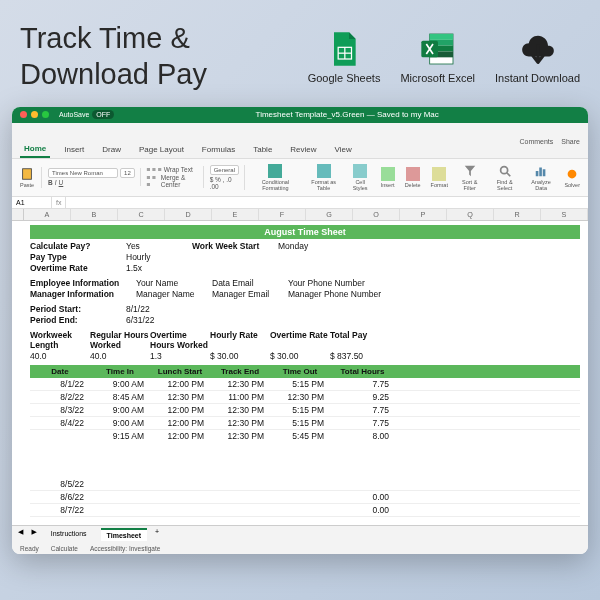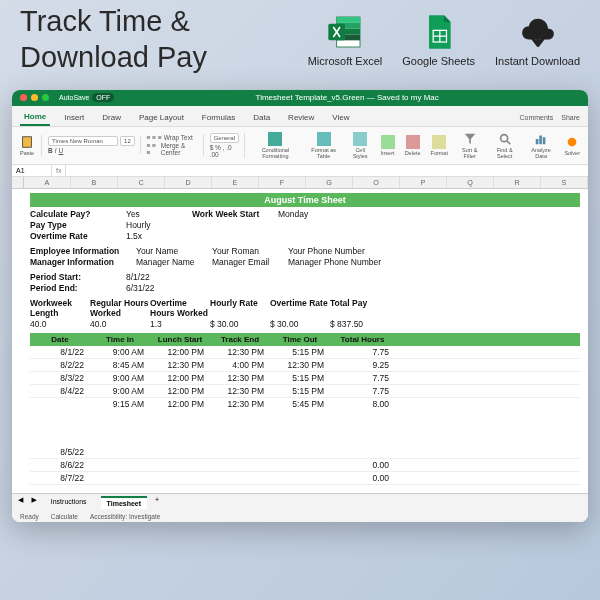--- a/index.html
+++ b/index.html
@@ -1,34 +1,34 @@
 <!DOCTYPE html>
 <html><head>
 <meta charset="utf-8">
 <style>
   * { box-sizing: border-box; margin: 0; padding: 0; }
   body { font-family: -apple-system, BlinkMacSystemFont, sans-serif; background: linear-gradient(135deg, #d4dce8, #b8c8dc); width: 600px; height: 600px; overflow: hidden; }
-  .hero { padding: 3px 20px 8px; display: flex; justify-content: space-between; align-items: center; }
+  .hero { padding: 20px 20px 8px; display: flex; justify-content: space-between; align-items: center; }
   .hero-title { font-size: 29px; font-weight: 400; color: #2a2a2a; line-height: 1.25; }
   .hero-icons { display: flex; gap: 20px; align-items: flex-end; }
   .hero-icon { display: flex; flex-direction: column; align-items: center; gap: 3px; }
   .hero-icon svg { width: 40px; height: 40px; }
   .hero-icon-label { font-size: 11px; color: #222; font-weight: 500; text-align: center; }
   .app-window { margin: 6px 12px; background: #fff; border-radius: 8px; box-shadow: 0 8px 30px rgba(0,0,0,0.25); overflow: hidden; font-size: 7.5px; }
   .titlebar { background: #127f45; display: flex; align-items: center; padding: 3px 8px; height: 16px; }
   .traffic { display: flex; gap: 4px; }
   .traffic span { width: 7px; height: 7px; border-radius: 50%; }
   .tr-red { background: #ff5f57; }
   .tr-yellow { background: #febc2e; }
   .tr-green { background: #28c840; }
   .autosave { margin-left: 10px; display: flex; align-items: center; gap: 3px; color: #fff; font-size: 7px; }
   .autosave-pill { background: rgba(0,0,0,0.3); padding: 1px 4px; border-radius: 6px; }
   .titlebar-center { flex: 1; text-align: center; color: #fff; font-size: 8px; }
   .ribbon-tabs { background: #f3f3f3; display: flex; gap: 10px; padding: 3px 8px 0; border-bottom: 1px solid #ddd; font-size: 8px; align-items: center; }
-  .ribbon-tab { padding: 3px 4px; cursor: pointer; color: #444; }
+  .ribbon-tab { padding: 3px 4px; cursor: pointer; color: #444; margin-top: 15px; }
   .ribbon-tab.active { border-bottom: 2px solid #127f45; color: #127f45; font-weight: 600; }
   .ribbon-right { margin-left: auto; display: flex; gap: 8px; font-size: 7px; color: #555; }
   .ribbon { background: #f9f9f9; display: flex; padding: 3px 6px; gap: 6px; border-bottom: 1px solid #ddd; font-size: 6.5px; color: #555; align-items: center; height: 38px; }
   .rib-group { display: flex; flex-direction: column; gap: 1px; border-right: 1px solid #ddd; padding-right: 5px; }
   .rib-row { display: flex; gap: 2px; align-items: center; }
   .rib-btn { background: #fff; border: 1px solid #ccc; padding: 1px 3px; border-radius: 2px; font-size: 6px; }
   .rib-big { display: flex; flex-direction: column; align-items: center; gap: 1px; font-size: 5.5px; text-align: center; padding: 0 2px; }
   .rib-big svg { width: 14px; height: 14px; }
   .formula-bar { display: flex; border-bottom: 1px solid #ddd; font-size: 7px; }
   .name-box { width: 40px; border-right: 1px solid #ddd; padding: 2px 4px; }
@@ -59,42 +59,42 @@
 <body>
 
 <div class="hero">
   <div class="hero-title">
     <div>Track Time &amp;</div>
     <div>Download Pay</div>
   </div>
   <div class="hero-icons">
     <div class="hero-icon">
       <svg viewBox="0 0 48 48">
+          <path d="M12 4 L30 4 L38 12 L38 44 L12 44 Z" fill="#0f9d58"></path>
+          <path d="M30 4 L38 12 L30 12 Z" fill="#087c45"></path>
+          <rect x="17" y="22" width="16" height="14" fill="none" stroke="#fff" stroke-width="1.5"></rect>
+          <line x1="17" y1="29" x2="33" y2="29" stroke="#fff" stroke-width="1.5"></line>
+          <line x1="25" y1="22" x2="25" y2="36" stroke="#fff" stroke-width="1.5"></line>
+        </svg>
+      <div class="hero-icon-label">Google Sheets</div>
+    </div>
+    <div class="hero-icon">
+      <svg viewBox="0 0 48 48">
           <rect x="14" y="6" width="28" height="36" fill="#fff" stroke="#1a7243" stroke-width="1"></rect>
           <rect x="14" y="6" width="28" height="7" fill="#33c481"></rect>
           <rect x="14" y="13" width="28" height="7" fill="#21a366"></rect>
           <rect x="14" y="20" width="28" height="7" fill="#107c41"></rect>
           <rect x="14" y="27" width="28" height="7" fill="#185c37"></rect>
           <rect x="4" y="14" width="20" height="20" rx="2" fill="#107c41"></rect>
           <path d="M10 18 L14 24 L10 30 M18 18 L14 24 L18 30" stroke="#fff" stroke-width="2" fill="none"></path>
         </svg>
       <div class="hero-icon-label">Microsoft Excel</div>
     </div>
     <div class="hero-icon">
       <svg viewBox="0 0 48 48">
-          <path d="M12 4 L30 4 L38 12 L38 44 L12 44 Z" fill="#0f9d58"></path>
-          <path d="M30 4 L38 12 L30 12 Z" fill="#087c45"></path>
-          <rect x="17" y="22" width="16" height="14" fill="none" stroke="#fff" stroke-width="1.5"></rect>
-          <line x1="17" y1="29" x2="33" y2="29" stroke="#fff" stroke-width="1.5"></line>
-          <line x1="25" y1="22" x2="25" y2="36" stroke="#fff" stroke-width="1.5"></line>
-        </svg>
-      <div class="hero-icon-label">Google Sheets</div>
-    </div>
-    <div class="hero-icon">
-      <svg viewBox="0 0 48 48">
           <path d="M36 20 C36 13 30 8 24 8 C18 8 14 12 13 17 C8 17 5 21 5 25 C5 30 9 33 13 33 L36 33 C40 33 43 30 43 26 C43 22 40 20 36 20 Z" fill="#222"></path>
           <path d="M24 20 L24 38 M18 32 L24 40 L30 32" stroke="#222" stroke-width="4" fill="none" stroke-linecap="round" stroke-linejoin="round"></path>
         </svg>
       <div class="hero-icon-label">Instant Download</div>
     </div>
   </div>
 </div>
 
 <div class="app-window">
   <div class="titlebar">
@@ -112,21 +112,21 @@
       <span>— Saved to my Mac</span>
     </div>
   </div>
 
   <div class="ribbon-tabs">
     <span class="ribbon-tab active">Home</span>
     <span class="ribbon-tab">Insert</span>
     <span class="ribbon-tab">Draw</span>
     <span class="ribbon-tab">Page Layout</span>
     <span class="ribbon-tab">Formulas</span>
-    <span class="ribbon-tab">Data</span>
+    <span class="ribbon-tab">Table</span>
     <span class="ribbon-tab">Review</span>
     <span class="ribbon-tab">View</span>
     <div class="ribbon-right">
       <span>Comments</span>
       <span>Share</span>
     </div>
   </div>
 
   <div class="ribbon">
     <div class="rib-group">
@@ -262,21 +262,21 @@
             <div class="info-label">Overtime Rate</div>
             <div class="info-val">1.5x</div>
             <div class="info-label" style="width:80px"></div>
             <div></div>
           </div>
         </div>
       <div class="section-gap"></div>
       <div class="info-row">
         <div class="info-label" style="width:100px">Employee Information</div>
         <div style="width:70px">Your Name</div>
-        <div style="width:70px">Your Roman</div>
+        <div style="width:70px">Data Email</div>
         <div>Your Phone Number</div>
       </div>
       <div class="info-row">
         <div class="info-label" style="width:100px">Manager Information</div>
         <div style="width:70px">Manager Name</div>
         <div style="width:70px">Manager Email</div>
         <div>Manager Phone Number</div>
       </div>
       <div class="section-gap"></div>
       <div id="period">
@@ -320,21 +320,21 @@
             <div class="d-cell" style="width: 60px;">9:00 AM</div>
             <div class="d-cell" style="width: 60px;">12:00 PM</div>
             <div class="d-cell" style="width: 60px;">12:30 PM</div>
             <div class="d-cell" style="width: 60px;">5:15 PM</div>
             <div class="d-cell" style="width: 65px;">7.75</div>
           </div>
           <div class="data-row">
             <div class="d-cell" style="width: 60px;">8/2/22</div>
             <div class="d-cell" style="width: 60px;">8:45 AM</div>
             <div class="d-cell" style="width: 60px;">12:30 PM</div>
-            <div class="d-cell" style="width: 60px;">4:00 PM</div>
+            <div class="d-cell" style="width: 60px;">11:00 PM</div>
             <div class="d-cell" style="width: 60px;">12:30 PM</div>
             <div class="d-cell" style="width: 65px;">9.25</div>
           </div>
           <div class="data-row">
             <div class="d-cell" style="width: 60px;">8/3/22</div>
             <div class="d-cell" style="width: 60px;">9:00 AM</div>
             <div class="d-cell" style="width: 60px;">12:00 PM</div>
             <div class="d-cell" style="width: 60px;">12:30 PM</div>
             <div class="d-cell" style="width: 60px;">5:15 PM</div>
             <div class="d-cell" style="width: 65px;">7.75</div>

